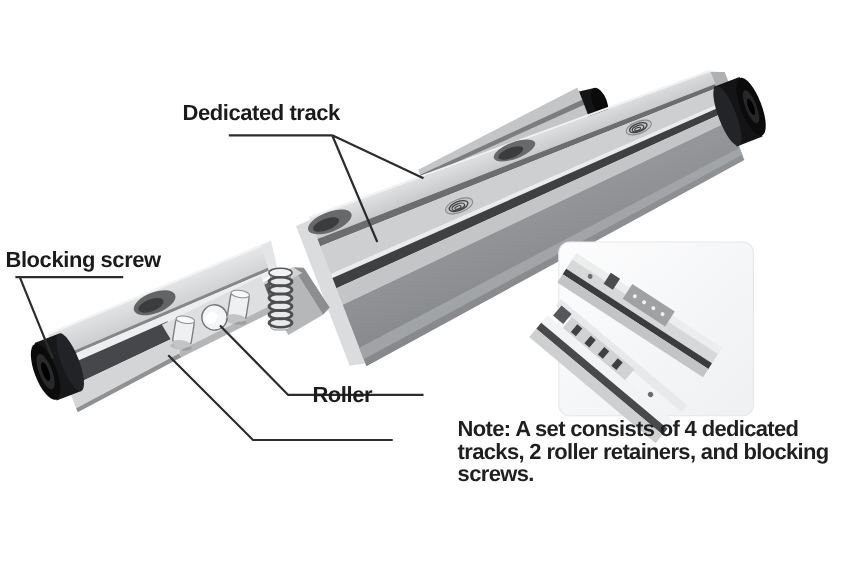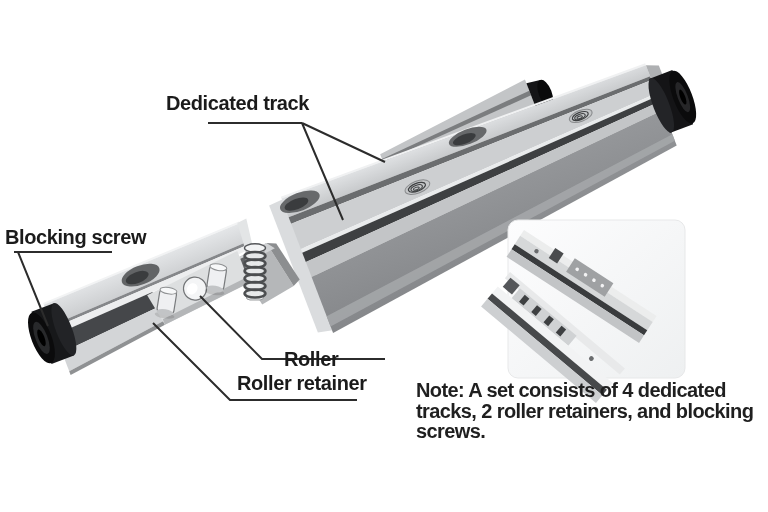--- a/index.html
+++ b/index.html
@@ -189,21 +189,20 @@
     </g>
   </g>
 </svg>
 
 <div class="part-label" style="left:166px;top:92px;">Dedicated track</div>
 
 <div class="part-label" style="left:5px;top:226px;">Blocking screw</div>
 
 <div class="part-label" style="left:284px;top:348px;">Roller</div>
 
-<div class="part-label" style="left:237px;top:372px;">Roller retainer</div>
 
 <div id="note-block">
   <div>Note: A set consists of 4 dedicated</div>
   <div>tracks, 2 roller retainers, and blocking</div>
   <div>screws.</div>
 </div>
 
 </div>
 
 </body></html>

